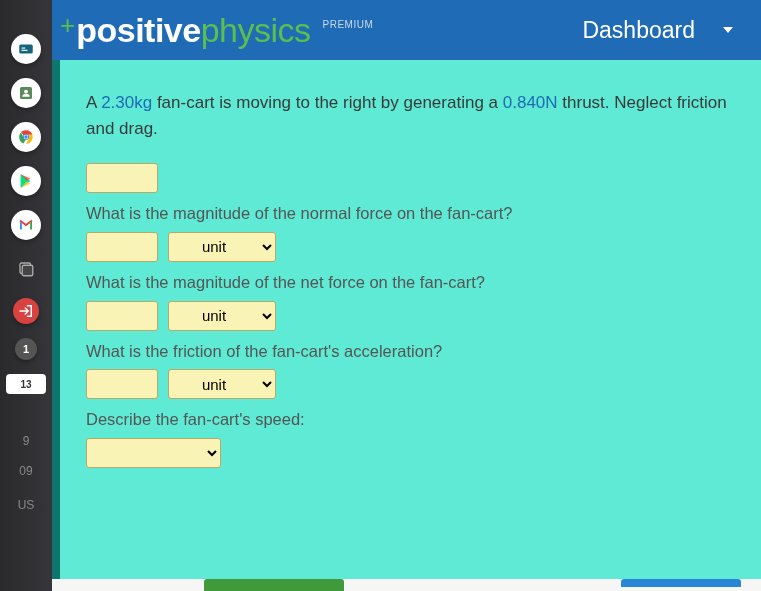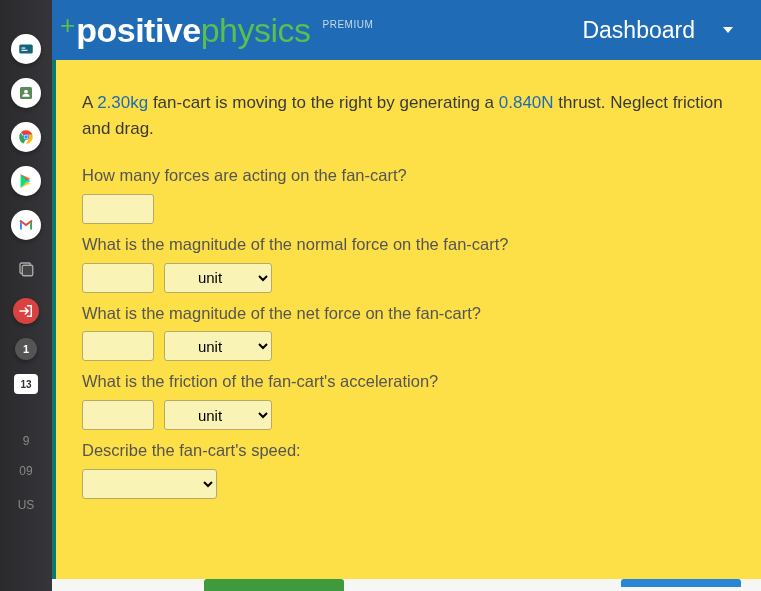--- a/index.html
+++ b/index.html
@@ -27,21 +27,21 @@
       border-radius: 50%;
       background: #fff;
       display: flex;
       align-items: center;
       justify-content: center;
       font-size: 14px;
       box-shadow: 0 2px 4px rgba(0,0,0,0.3);
     }
     .taskbar-icon svg { width: 18px; height: 18px; }
     .taskbar-badge {
-      width: 24px; height: 20px; border-radius:4px;
+      width: 40px; height: 20px; border-radius:4px;
       background:#fff; font-size:10px;
       display:flex;align-items:center;justify-content:center;
       color:#333;font-weight:600;
     }
     .taskbar-text {
       color: #888;
       font-size: 12px;
       font-weight: 500;
       text-align: center;
       line-height: 1.3;
@@ -102,22 +102,22 @@
     .nav-link.lang { display:flex; align-items:center; gap:6px; }
     .chevron {
       width: 0; height: 0;
       border-left: 5px solid transparent;
       border-right: 5px solid transparent;
       border-top: 6px solid #fff;
     }
     .content {
       flex: 1;
       padding: 30px 20px 10px 26px;
-      background: #fde047;
-      border-left: 4px solid #0f766e;
+      background: #5eead4;
+      border-left: 8px solid #0f766e;
       color: #3a3a3a;
       font-size: 17px;
       line-height: 1.5;
     }
     .problem-statement { margin-bottom: 22px; }
     .hl { color: #1f6bb5; font-weight: 500; }
     .question-block { margin-bottom: 8px; }
     .question-text { color: #555; margin-bottom: 6px; font-size: 16.5px; }
     .answer-row { display: flex; gap: 10px; margin-bottom: 4px; }
     .answer-input {
@@ -241,21 +241,20 @@
       <span class="chevron"></span>
     </div>
   </div>
 
   <div class="content">
     <p class="problem-statement">
       <span>A </span><span class="hl">2.30kg</span><span> fan-cart is moving to the right by generating a </span><span class="hl">0.840N</span><span> thrust. Neglect friction and drag.</span>
     </p>
 
     <div class="question-block">
-      <div class="question-text">How many forces are acting on the fan-cart?</div>
       <div class="answer-row">
         <input class="answer-input" style="">
       </div>
     </div>
 
     <div class="question-block">
       <div class="question-text">What is the magnitude of the normal force on the fan-cart?</div>
       <div class="answer-row">
         <input class="answer-input" style="">
         <select class="answer-select">

